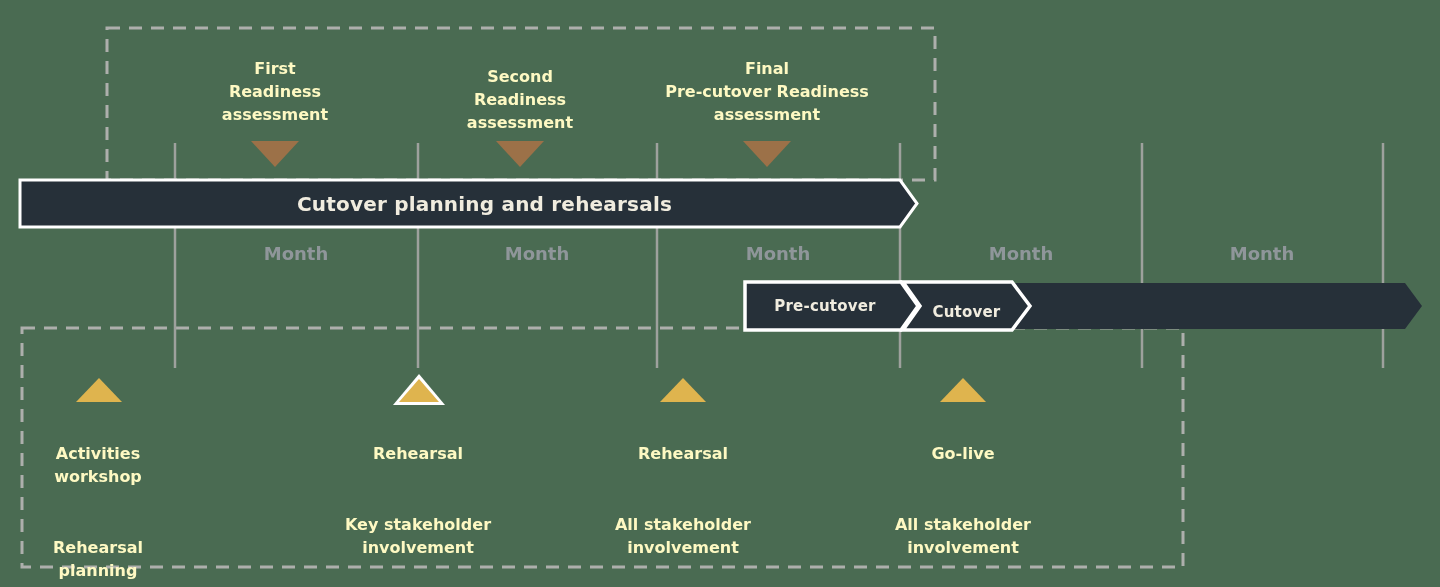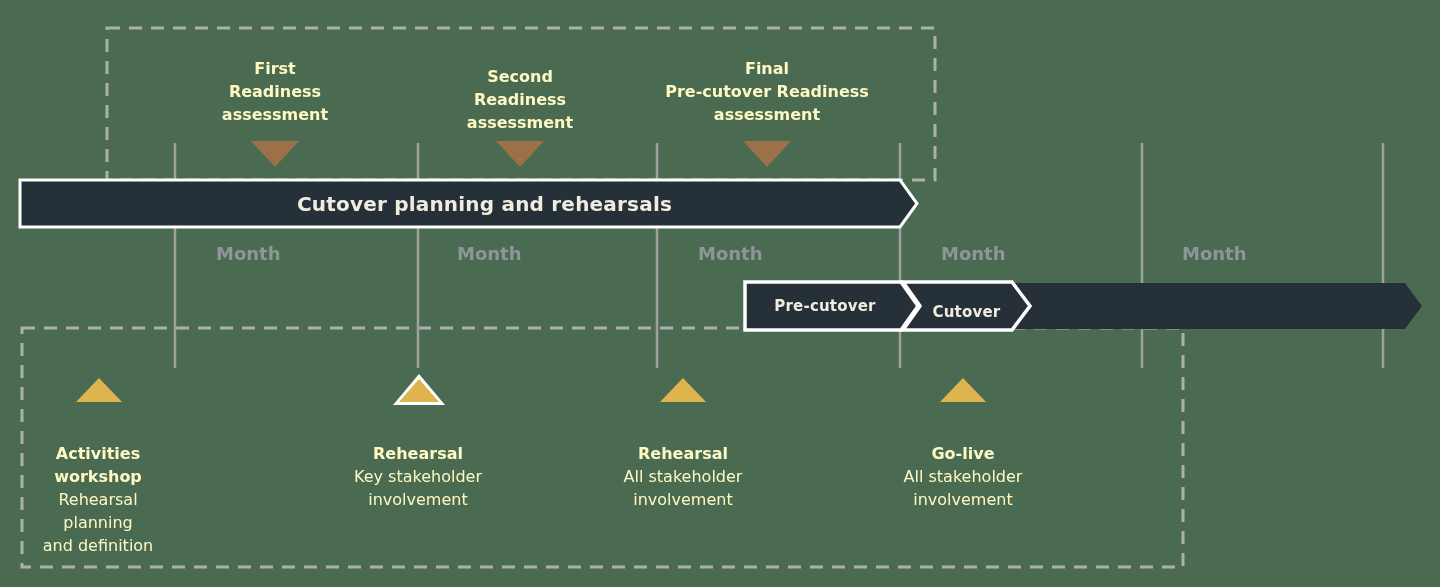--- a/index.html
+++ b/index.html
@@ -16,32 +16,33 @@
   .canvas svg{position:absolute;left:0;top:0;}
   .lbl{
     position:absolute;
     white-space:pre-line;
     text-align:center;
     color:#fef9c3;
     font-size:16px;
     line-height:23px;
     font-weight:700;
   }
-  .lbl .sub{font-weight:400;display:block;white-space:pre-line;}
+  .lbl .sub{font-weight:700;display:block;white-space:pre-line;margin-top:48px;}
   .banner-label{
     position:absolute;
     display:flex;align-items:center;justify-content:center;
     color:#f0ecdf;
     font-weight:700;
     font-size:15px;
     letter-spacing:.2px;
   }
   .month{
     position:absolute;
     width:160px;
+    text-align:center;
     color:#8f969a;
     font-weight:700;
     font-size:18px;
   }
 </style>
 </head>
 <body>
 
 <div class="canvas">
 

